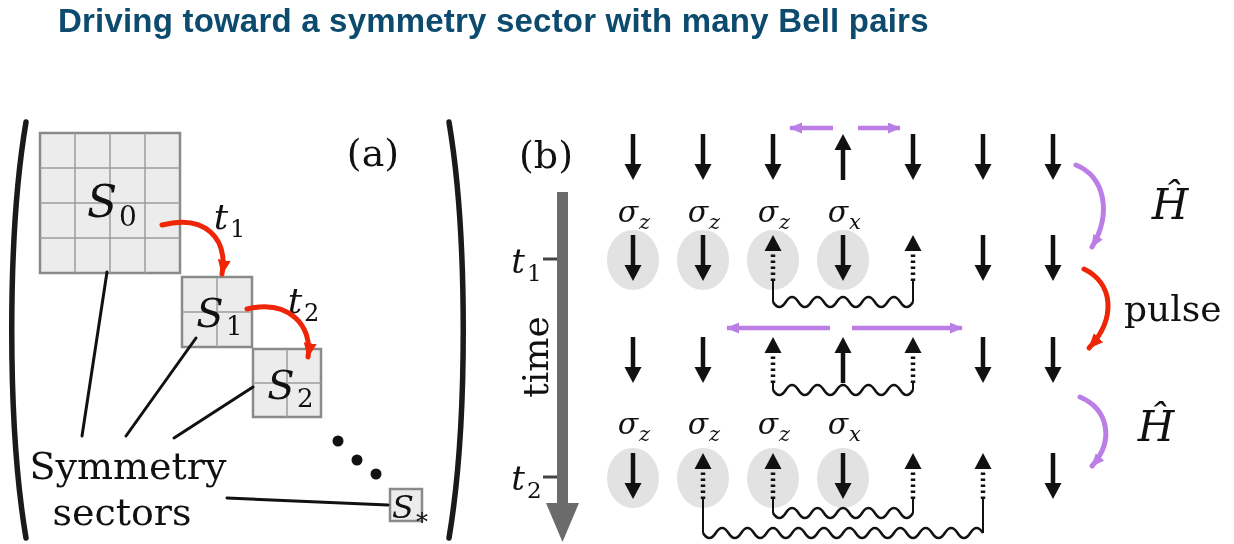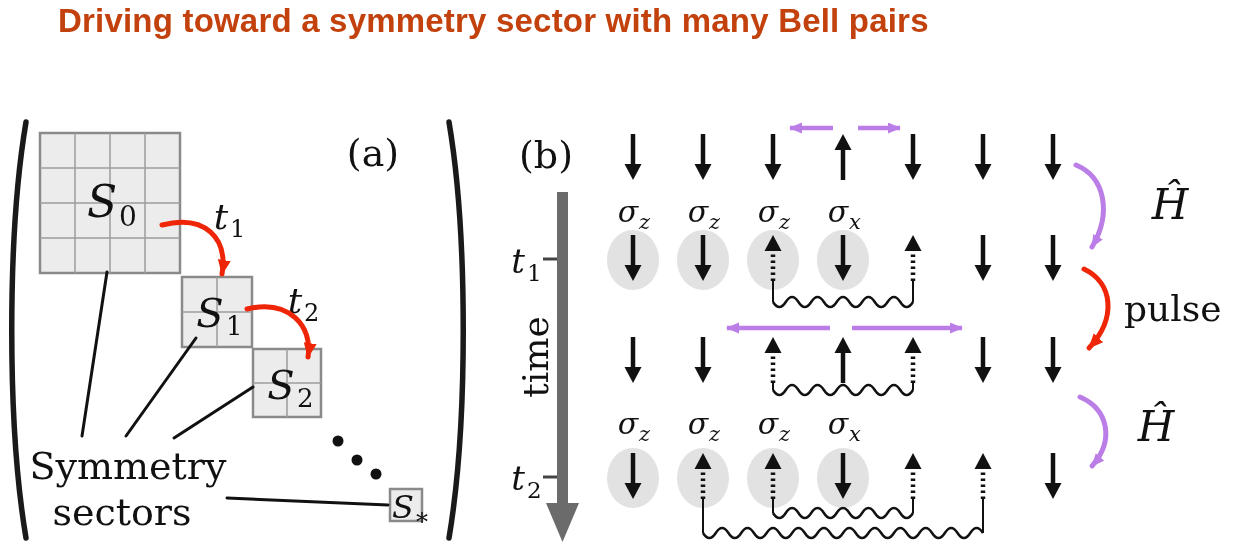--- a/index.html
+++ b/index.html
@@ -1,19 +1,19 @@
 <!DOCTYPE html>
 <html style="--red: #ee2506; --purple: #bb7de6; --axis: #6b6b6b;"><head>
 <meta charset="utf-8">
 <style>
   html,body{margin:0;padding:0;background:#fff;}
   #stage{position:relative;width:1234px;height:544px;background:#fff;overflow:hidden;
          font-family:"Liberation Sans",sans-serif;}
   #slide-title{position:absolute;left:58px;top:2px;font-size:33px;font-weight:600;
-               color:#c2410c;letter-spacing:.2px;white-space:nowrap;}
+               color:#0c4a6e;letter-spacing:.2px;white-space:nowrap;}
   svg text{fill:#111;}
   .serif{font-family:"DejaVu Serif",serif;}
   .serif-i{font-family:"DejaVu Serif",serif;font-style:italic;}.f21{font-size:21px}.f23{font-size:23px}.f24{font-size:24px}
   .f26{font-size:26px}.f28{font-size:28px}.f30{font-size:30px}.f32{font-size:32px}
   .f34{font-size:34px}.f36{font-size:36px}.f38{font-size:38px}.f40{font-size:40px}
   .f42{font-size:42px}.f44{font-size:44px}
   .ptr{stroke:#111;stroke-width:3;stroke-linecap:round;}
   .paren{stroke:#1a1a1a;stroke-width:5.5;fill:none;stroke-linecap:round;}
   .red-arrow{stroke:var(--red);stroke-width:5;fill:none;stroke-linecap:round;}
   .purple-arrow{stroke:var(--purple);stroke-width:5;fill:none;stroke-linecap:round;}

